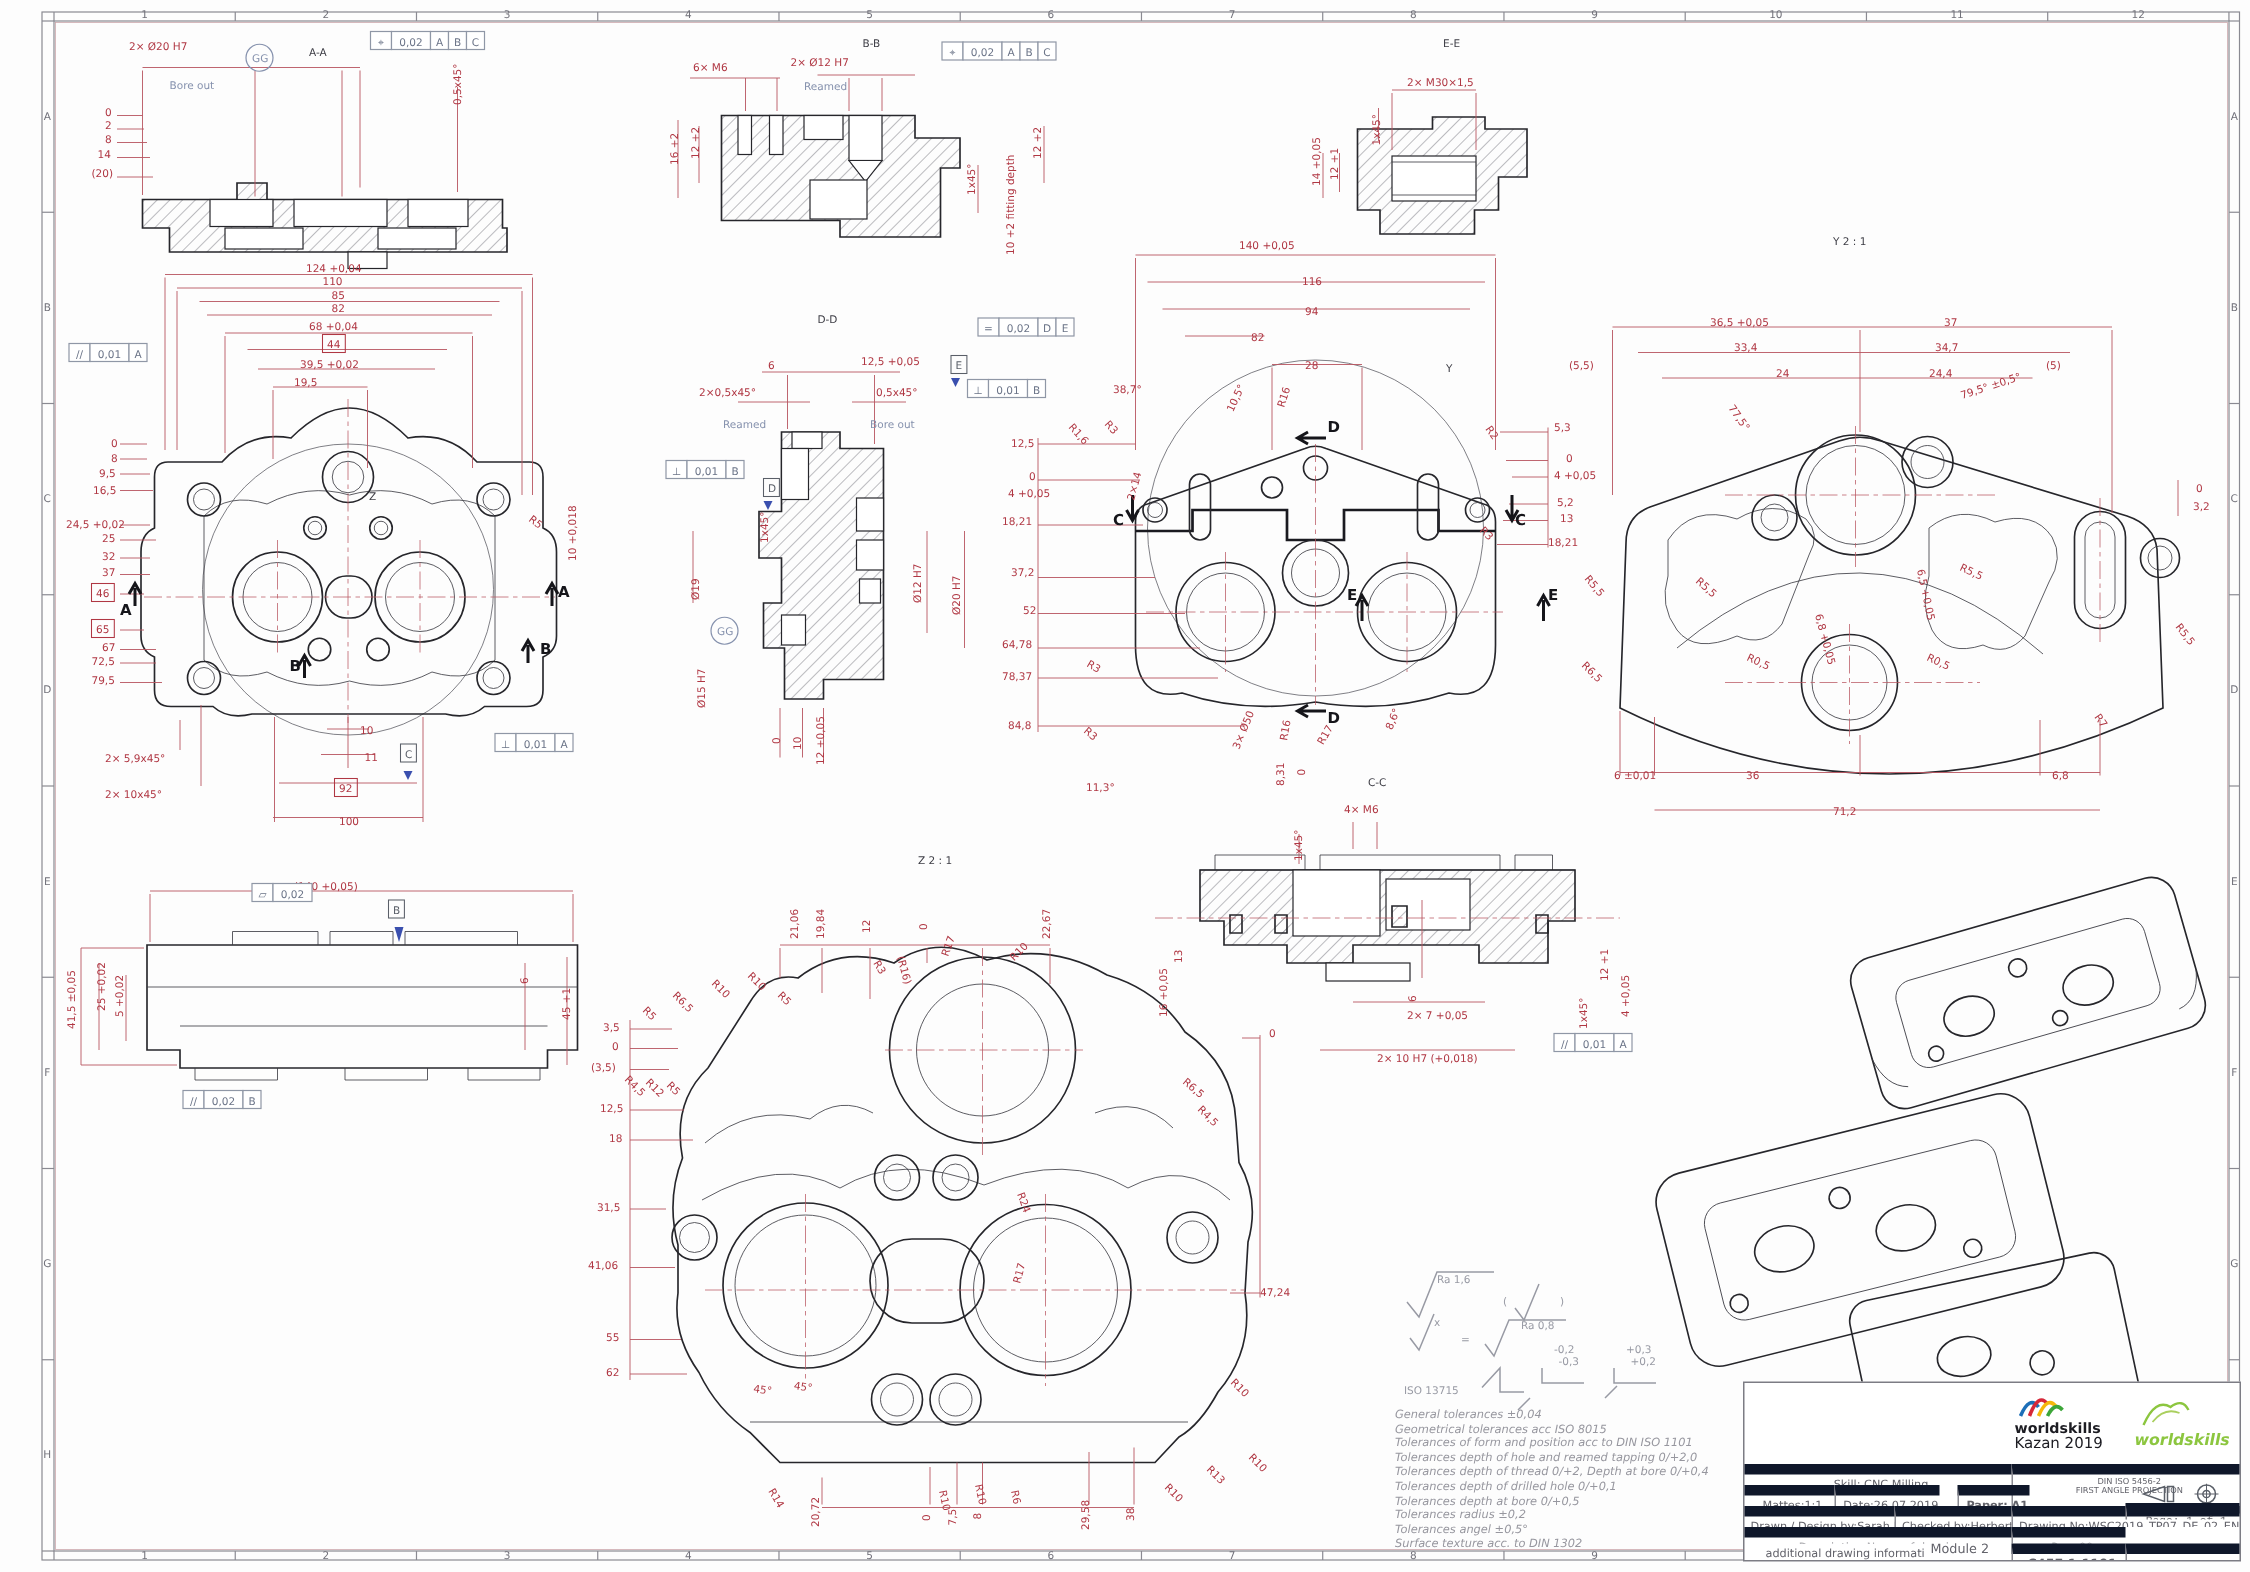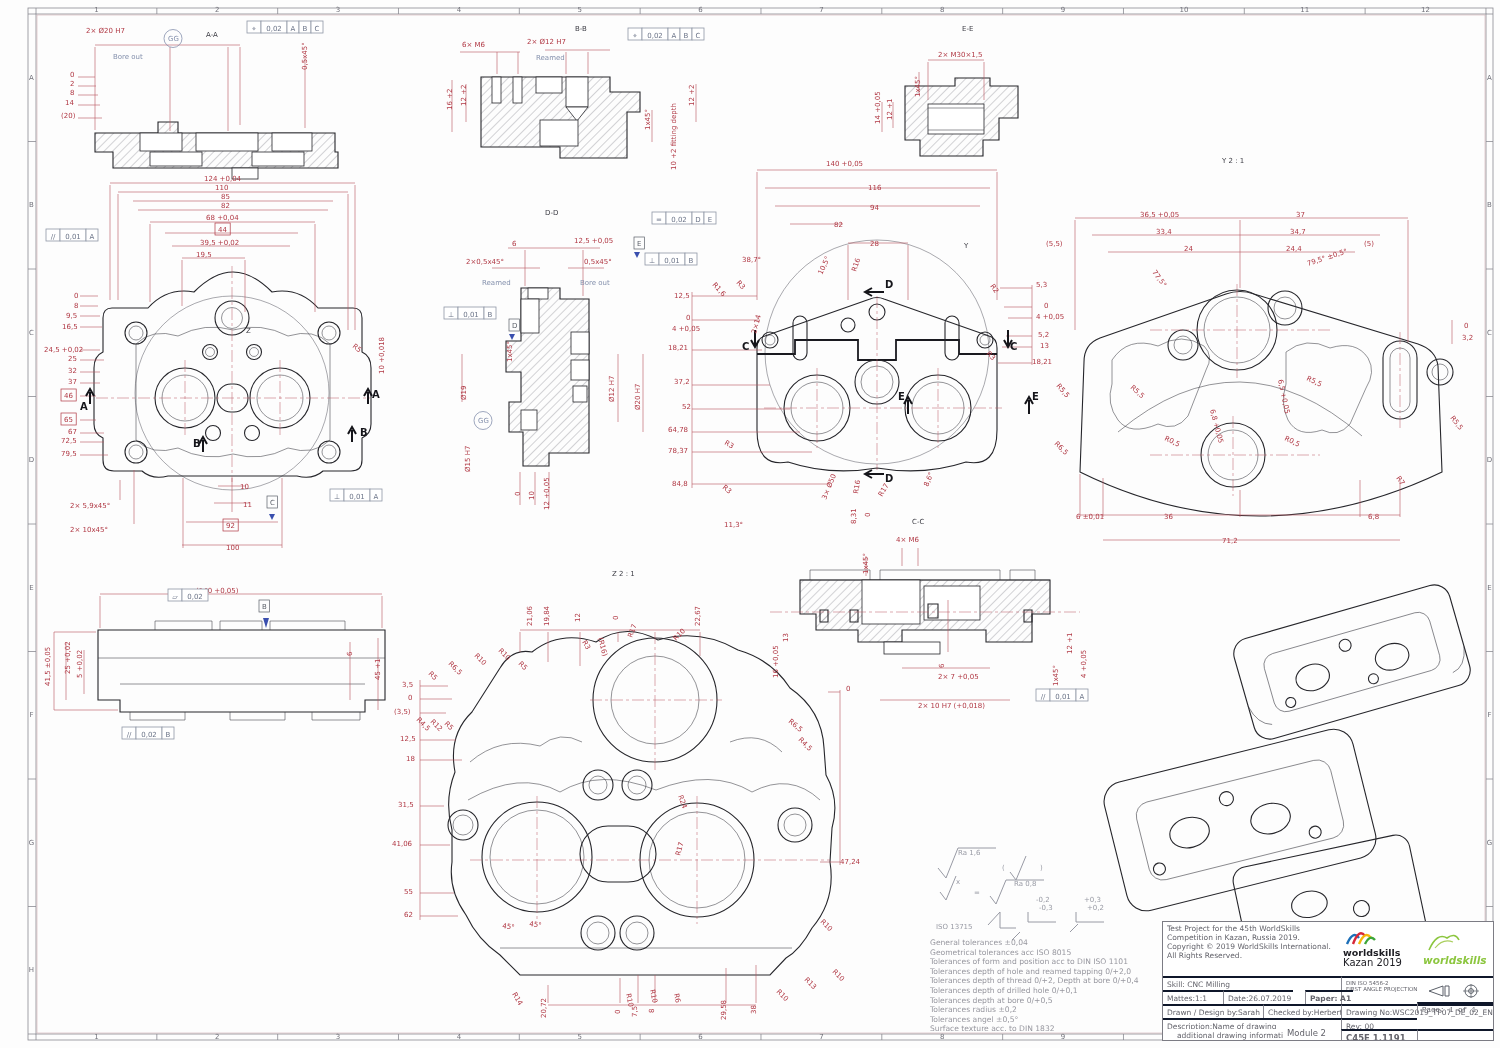--- a/index.html
+++ b/index.html
@@ -21,23 +21,23 @@
   .thin{fill:none;stroke:#3a3a42;stroke-width:0.55;}
   .hatched{fill:url(#hatch);stroke:#26262b;stroke-width:1.1;}
   .white{fill:#fff;stroke:#26262b;stroke-width:0.8;}
   .constr{fill:none;stroke:#55555e;stroke-width:0.5;}
   .red{fill:none;stroke:#b85560;stroke-width:0.6;}
   .redc{fill:none;stroke:#b85560;stroke-width:0.5;stroke-dasharray:12 3 3 3;}
   .secarrow{fill:none;stroke:#15151a;stroke-width:2;}
   .frameline{stroke:#8a8a92;stroke-width:0.8;fill:none;}
   .tbox{position:absolute;left:1162px;top:921px;width:330px;height:118px;background:#fff;border:1px solid #7c7c84;font-size:7.5px;color:#63636b;}
   .tb-cell{position:absolute;box-sizing:border-box;padding:2px 0 0 4px;white-space:nowrap;overflow:hidden;}
-  .tb-b-t{border-top:2px solid #0f172a;}
+  .tb-b-t{border-top:7px solid #0f172a;text-align:center;}
   .tb-b-l{border-left:1px solid #8a8a92;}
-  .notesbox{position:absolute;left:930px;top:938px;width:240px;color:#97979f;font-size:7.6px;line-height:9.6px;}
+  .notesbox{position:absolute;left:930px;top:938px;width:240px;color:#97979f;font-size:7.6px;line-height:9.6px;font-style:italic;}
   .kazan-txt{font-weight:bold;color:#1c1c22;font-size:9.5px;line-height:9px;}
   .kazan-sub{color:#1c1c22;font-size:10px;}
   .green-logo{color:#8cc63f;font-weight:bold;font-size:10.5px;font-style:italic;}
 </style>
 </head>
 <body>
 
 <div class="sheet">
 <svg id="sheet" width="1500" height="1048" viewBox="0 0 1500 1048">
   <defs>
@@ -670,31 +670,25 @@
 <div class="notesbox">
   <div>General tolerances  ±0,04</div>
   <div>Geometrical tolerances  acc ISO 8015</div>
   <div>Tolerances of form and position acc to DIN ISO 1101</div>
   <div>Tolerances depth of hole and reamed tapping 0/+2,0</div>
   <div>Tolerances depth of thread  0/+2, Depth at bore 0/+0,4</div>
   <div>Tolerances depth of drilled hole 0/+0,1</div>
   <div>Tolerances depth at bore 0/+0,5</div>
   <div>Tolerances radius ±0,2</div>
   <div>Tolerances angel ±0,5°</div>
-  <div>Surface texture acc. to DIN 1832</div>
+  <div>Surface texture acc. to DIN 1302</div>
 </div>
 
 
 <div class="tbox">
-  <div class="tb-cell" style="left:0;top:0;width:176px;height:54px;">
-    <div>Test Project for the 45th WorldSkills</div>
-    <div>Competition in Kazan, Russia 2019.</div>
-    <div>Copyright © 2019 WorldSkills International.</div>
-    <div>All Rights Reserved.</div>
-  </div>
   <div class="tb-cell" style="left:176px;top:2px;width:80px;height:52px;">
     <svg width="34" height="20">
       <path d="M4,18 Q10,4 16,12" stroke="#1d6fb8" stroke-width="2.4" fill="none"></path>
       <path d="M10,18 Q16,2 22,10" stroke="#d62839" stroke-width="2.4" fill="none"></path>
       <path d="M16,18 Q22,4 28,12" stroke="#f5b80c" stroke-width="2.4" fill="none"></path>
       <path d="M22,18 Q27,8 32,14" stroke="#3da639" stroke-width="2.4" fill="none"></path>
     </svg>
     <div class="kazan-txt">worldskills</div>
     <div class="kazan-sub">Kazan 2019</div>
   </div>

